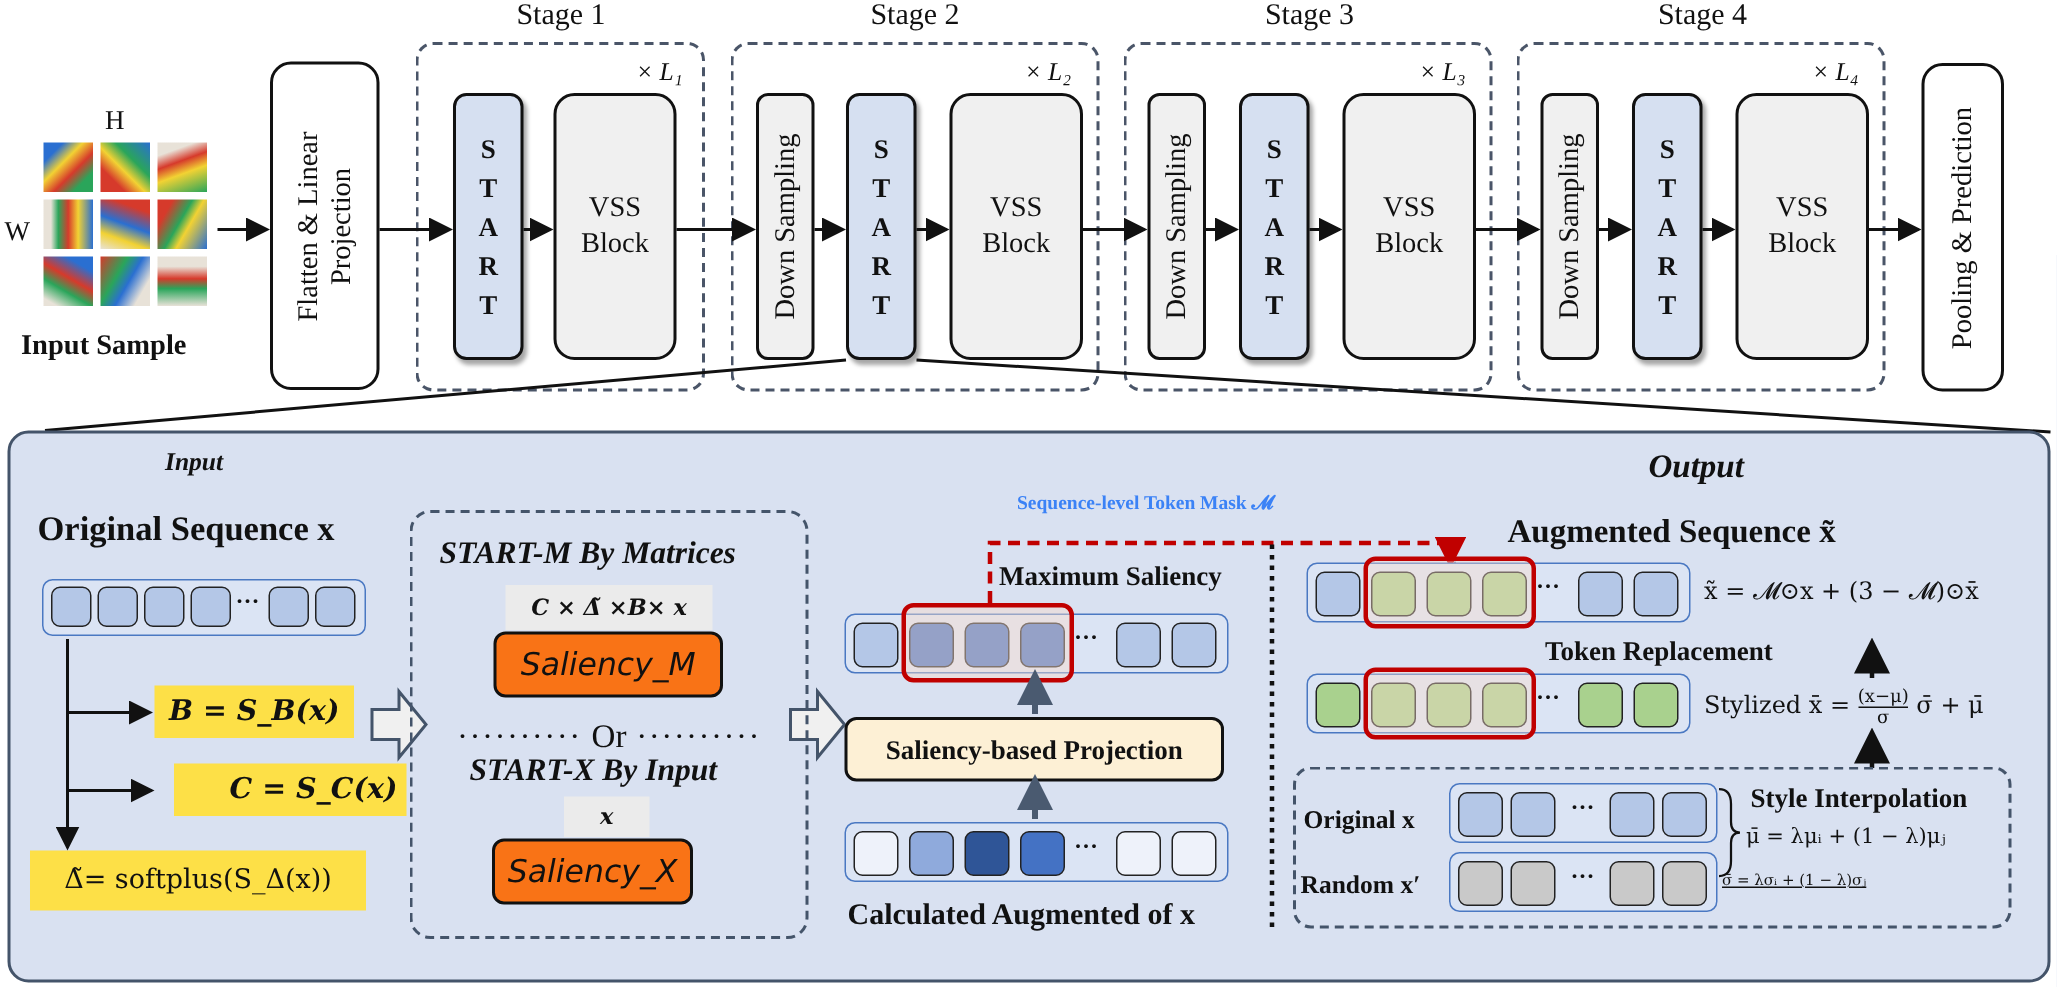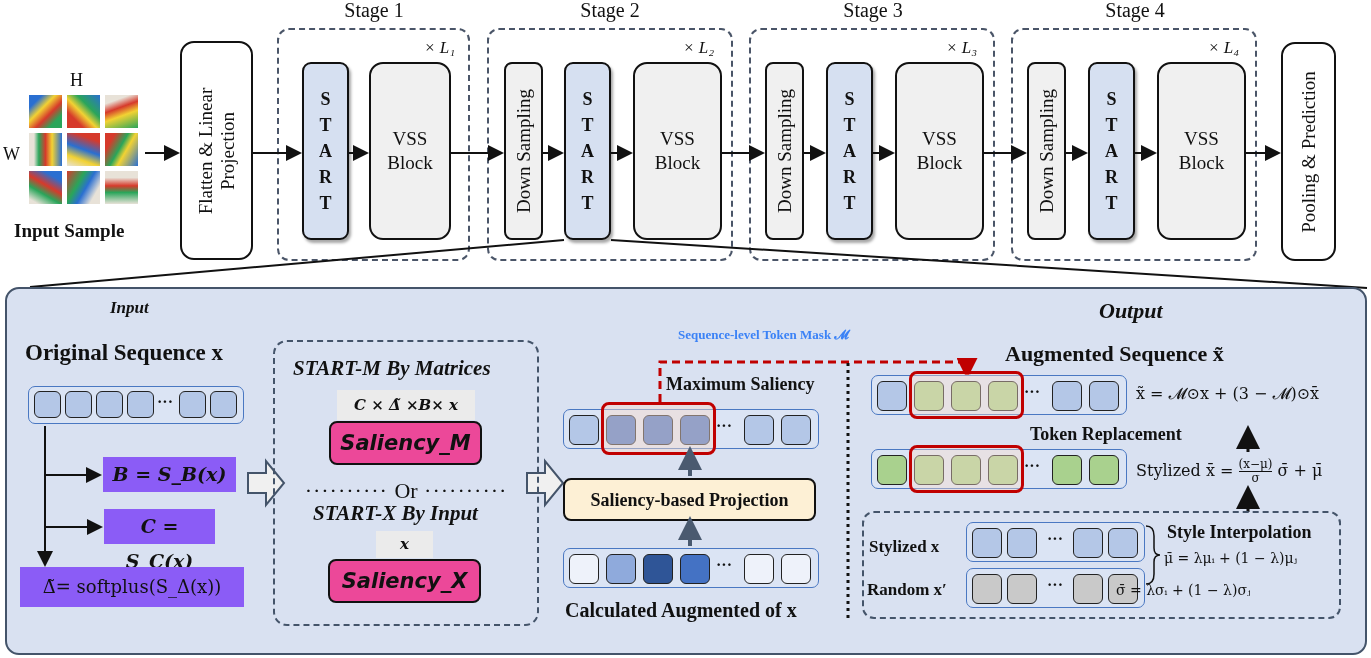--- a/index.html
+++ b/index.html
@@ -13,22 +13,22 @@
   .center-text{position:absolute;left:0;right:0;top:50%;transform:translateY(-50%);text-align:center;font-size:19px;line-height:24px;}
   .stage{position:absolute;border:2px dashed #4a5568;border-radius:12px;box-sizing:border-box;}
   .stage-title{position:absolute;font-size:20px;text-align:center;width:160px;}
   .times{position:absolute;font-size:17px;font-style:italic;}
   .panel{position:absolute;left:5px;top:287px;width:1362px;height:368px;background:#d9e1f1;border:2.5px solid #44546a;border-radius:14px;box-sizing:border-box;}
   .bold{font-weight:bold;}
   .ital{font-style:italic;}
   .seq{position:absolute;border:1.5px solid #4a78c2;border-radius:7px;box-sizing:border-box;background:#dbe4f4;}
   .tok{position:absolute;width:27px;height:27px;border:1.5px solid #222;border-radius:6px;box-sizing:border-box;}
   .dots{position:absolute;font-size:16px;font-weight:bold;}
-  .peach{position:absolute;background:#8b5cf6;font-size:19px;font-weight:bold;font-style:italic;text-align:center;}
-  .sal{position:absolute;border:2px solid #111;border-radius:8px;box-sizing:border-box;background:#ec4899;font-weight:bold;font-style:italic;font-size:21px;text-align:center;font-family:"DejaVu Sans",sans-serif;}
+  .peach{position:absolute;background:#fde047;font-size:19px;font-weight:bold;font-style:italic;text-align:center;}
+  .sal{position:absolute;border:2px solid #111;border-radius:8px;box-sizing:border-box;background:#f97316;font-weight:normal;font-style:italic;font-size:21px;text-align:center;font-family:"DejaVu Sans",sans-serif;}
   .math{font-family:"DejaVu Serif",serif;}
   svg{position:absolute;left:0;top:0;overflow:visible;}
 </style>
 </head>
 <body>
 
 <div>
   <div class="abs" style="left:70px;top:70px;font-size:18px;">H</div>
   <div class="abs" style="left:3px;top:144px;font-size:18px;">W</div>
   <div class="abs" style="left:29px;top:95px;width:110px;height:110px;">
@@ -162,21 +162,21 @@
 <div class="seq" style="left:28px;top:386px;width:216px;height:38px;">
   <div class="tok" style="left:5px;top:4px;background:#b4c7e7;"></div>
   <div class="tok" style="left:36px;top:4px;background:#b4c7e7;"></div>
   <div class="tok" style="left:67px;top:4px;background:#b4c7e7;"></div>
   <div class="tok" style="left:98px;top:4px;background:#b4c7e7;"></div>
   <div class="dots" style="left:128px;top:6px;">···</div>
   <div class="tok" style="left:150px;top:4px;background:#b4c7e7;"></div>
   <div class="tok" style="left:181px;top:4px;background:#b4c7e7;"></div>
 </div>
 <div class="peach math" style="left:103px;top:457px;width:133px;height:35px;line-height:35px;">B = S_B(x)</div>
-<div class="peach math" style="left:104px;top:509px;width:111px;height:35px;line-height:35px;">C = S_C(x)</div>
+<div class="peach math" style="left:116px;top:509px;width:124px;height:35px;line-height:35px;padding-left:31px;">C = S_C(x)</div>
 <div class="peach math" style="left:20px;top:567px;width:224px;height:40px;line-height:40px;font-weight:normal;font-style:normal;font-size:18px;">Δ̃= softplus(S_Δ(x))</div>
 
 <svg width="1371" height="658">
   <g stroke="#111" stroke-width="2" fill="none" marker-end="url(#ah)">
     <line x1="45" y1="426" x2="45" y2="565"></line>
     <line x1="45" y1="475" x2="100" y2="475"></line>
     <line x1="45" y1="527" x2="101" y2="527"></line>
   </g>
 
   <path d="M248,473 h18 v-12 l18,22 l-18,22 v-12 h-18 z" fill="#f0f0f0" stroke="#44546a" stroke-width="2"></path>
@@ -185,21 +185,21 @@
 
 <div class="abs" style="left:273px;top:340px;width:266px;height:286px;border:2px dashed #44546a;border-radius:14px;box-sizing:border-box;"></div>
 <div class="abs bold ital" style="left:293px;top:356px;font-size:21px;">START-M By Matrices</div>
 <div class="abs math bold ital" style="left:337px;top:390px;width:138px;height:30px;line-height:30px;background:#ebebeb;font-size:15px;text-align:center;">C × Δ̃ ×B× x</div>
 <div class="sal" style="left:329px;top:421px;width:153px;height:44px;line-height:40px;">Saliency_M</div>
 <div class="abs" style="left:295px;top:478px;width:222px;font-size:22px;text-align:center;">
   <span style="letter-spacing:1px;">·········· </span><span>Or</span><span style="letter-spacing:1px;"> ··········</span>
 </div>
 <div class="abs bold ital" style="left:313px;top:501px;font-size:21px;">START-X By Input</div>
 <div class="abs math bold ital" style="left:376px;top:531px;width:57px;height:27px;line-height:27px;background:#ebebeb;font-size:15px;text-align:center;">x</div>
-<div class="sal" style="left:328px;top:559px;width:153px;height:44px;line-height:40px;">Saliency_X</div>
+<div class="sal" style="left:328px;top:559px;width:134px;height:44px;line-height:40px;">Saliency_X</div>
 
 <div class="abs bold" style="left:652px;top:327px;font-size:13px;color:#3b82f6;margin-left:26px;">Sequence-level Token Mask 𝓜</div>
 <div class="abs bold" style="left:666px;top:374px;font-size:18px;">Maximum Saliency</div>
 
 <div class="seq" style="left:563px;top:409px;width:256px;height:40px;">
   <div class="tok" style="left:5px;top:5px;background:#b4c7e7;width:30px;height:30px;"></div>
   <div class="tok" style="left:42px;top:5px;background:#4472c4;width:30px;height:30px;"></div>
   <div class="tok" style="left:79px;top:5px;background:#4472c4;width:30px;height:30px;"></div>
   <div class="tok" style="left:116px;top:5px;background:#4472c4;width:30px;height:30px;"></div>
   <div class="dots" style="left:152px;top:7px;">···</div>
@@ -270,33 +270,33 @@
 <div class="abs math" style="left:1136px;top:458px;font-size:16px;white-space:nowrap;">
   <span>Stylized x̄ =</span>
   <span style="display:inline-block;vertical-align:middle;text-align:center;font-size:12px;line-height:13px;">
     <span style="display:block;border-bottom:1px solid #111;">(x−μ)</span>
     <span style="display:block;">σ</span>
   </span>
   <span>σ̄ + μ̄</span>
 </div>
 
 <div class="abs" style="left:862px;top:511px;width:479px;height:108px;border:2px dashed #44546a;border-radius:12px;box-sizing:border-box;"></div>
-<div class="abs bold" style="left:869px;top:537px;font-size:17px;">Stylized x</div>
+<div class="abs bold" style="left:869px;top:537px;font-size:17px;">Original x</div>
 <div class="abs bold" style="left:867px;top:580px;font-size:17px;">Random x′</div>
 
 <div class="seq" style="left:966px;top:522px;width:179px;height:40px;">
   <div class="tok" style="left:5px;top:5px;background:#b4c7e7;width:30px;height:30px;"></div>
   <div class="tok" style="left:40px;top:5px;background:#b4c7e7;width:30px;height:30px;"></div>
   <div class="dots" style="left:80px;top:7px;">···</div>
   <div class="tok" style="left:106px;top:5px;background:#b4c7e7;width:30px;height:30px;"></div>
   <div class="tok" style="left:141px;top:5px;background:#b4c7e7;width:30px;height:30px;"></div>
 </div>
 <div class="seq" style="left:966px;top:568px;width:179px;height:40px;">
   <div class="tok" style="left:5px;top:5px;background:#c9c9c9;width:30px;height:30px;"></div>
   <div class="tok" style="left:40px;top:5px;background:#c9c9c9;width:30px;height:30px;"></div>
   <div class="dots" style="left:80px;top:7px;">···</div>
   <div class="tok" style="left:106px;top:5px;background:#c9c9c9;width:30px;height:30px;"></div>
   <div class="tok" style="left:141px;top:5px;background:#c9c9c9;width:30px;height:30px;"></div>
 </div>
 
 <div class="abs bold" style="left:1167px;top:522px;font-size:18px;">Style Interpolation</div>
 <div class="abs math" style="left:1164px;top:550px;font-size:14px;">μ̄ = λμᵢ + (1 − λ)μⱼ</div>
-<div class="abs math" style="left:1116px;top:582px;font-size:14px;">σ̄ = λσᵢ + (1 − λ)σⱼ</div>
+<div class="abs math" style="left:1148px;top:582px;font-size:10px;text-decoration:underline;">σ̄ = λσᵢ + (1 − λ)σⱼ</div>
 
 </body></html>

